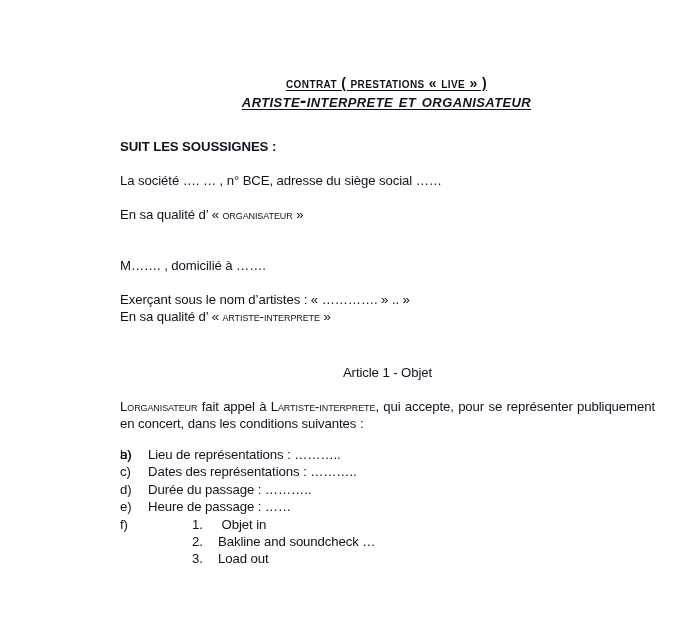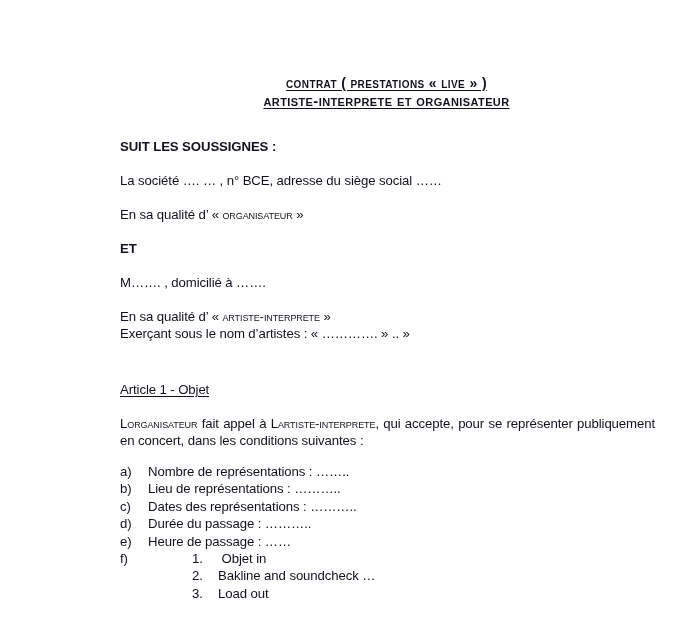--- a/index.html
+++ b/index.html
@@ -40,21 +40,21 @@
     font-weight: 600;
     letter-spacing: 0.4px;
     line-height: 17px;
     text-decoration: underline;
     text-underline-offset: 2px;
     white-space: nowrap;
     font-variant: small-caps;
     text-transform: lowercase;
   }
   .title-line.l1 { font-size: 14px; }
-  .title-line.l2 { font-size: 15px; }
+  .title-line.l2 { font-size: 19px; font-style: italic; }
 
   
   .sc {
     font-variant: small-caps;
     text-transform: lowercase;
   }
 
   
   .body-wrap {
     position: absolute;
@@ -79,22 +79,22 @@
     font-size: 13.6px;
     letter-spacing: 0.2px;
   }
   .heading-light {
     font-weight: 400;
     font-size: 13.6px;
     letter-spacing: 0.3px;
   }
   .bold { font-weight: 700; }
   .underline {
-    text-decoration: underline;
     text-underline-offset: 2px;
+    text-align: center;
   }
   .justified {
     text-align: justify;
     text-align-last: left;
   }
 
   
   ul.alpha-list {
     list-style: none;
     margin: 0;
@@ -156,50 +156,48 @@
     <div class="gap-17"></div>
 
     <p class="para">La société …. … , n° BCE, adresse du siège social ……</p>
 
     <div class="gap-17"></div>
 
     <p class="para"><span>En sa qualité d’ « </span><span class="sc">ORGANISATEUR</span><span> »</span></p>
 
     <div class="gap-17"></div>
 
-    <p class="para bold">ET</p>
 
     <div class="gap-17"></div>
 
     <p class="para">M……. , domicilié à …….</p>
 
     <div class="gap-17"></div>
 
+    <p class="para">Exerçant sous le nom d’artistes : « …………. » .. »</p>
+
     <p class="para"><span>En sa qualité d</span><span class="sc">’ « </span><span class="sc">ARTISTE-INTERPRETE</span><span> »</span></p>
 
-    <p class="para">Exerçant sous le nom d’artistes : « …………. » .. »</p>
-
     <div class="gap-22"></div>
 
 
     <div class="gap-17"></div>
 
     <p class="para underline">Article 1 - Objet</p>
 
     <div class="gap-17"></div>
 
     <p class="para justified"><span>L</span><span class="sc">ORGANISATEUR</span><span> fait appel à </span><span>L</span><span class="sc">ARTISTE-INTERPRETE</span><span>, qui accepte, pour se représenter publiquement en concert, dans les conditions suivantes :</span></p>
 
     <div class="gap-14"></div>
 
     <ul class="alpha-list alpha-indent">
 
       <li>
         <span class="marker">a)</span>
-        <span>Nombre de représentations : ……..</span>
       </li>
 
       <li>
         <span class="marker">b)</span>
         <span>Lieu de représentations : ………..</span>
       </li>
 
       <li>
         <span class="marker">c)</span>
         <span>Dates des représentations : ………..</span>

